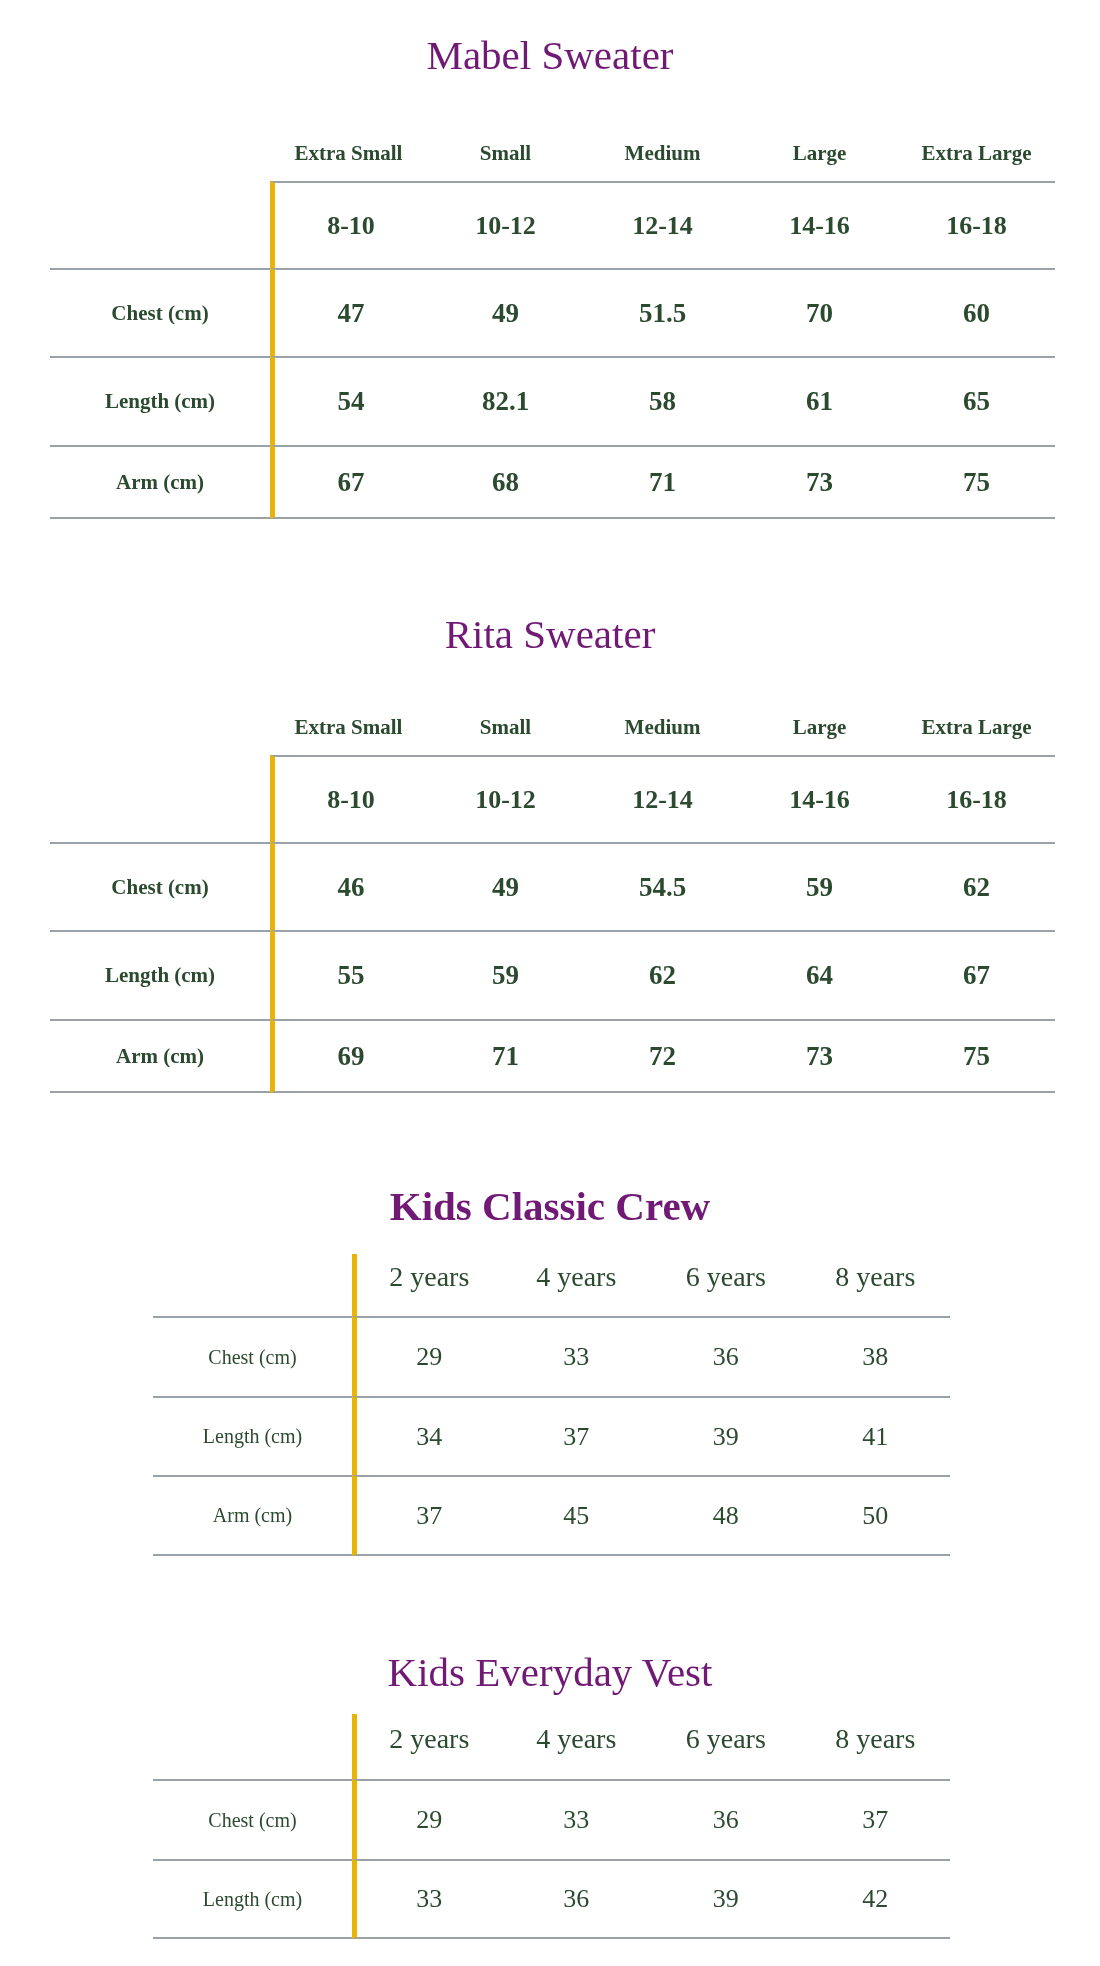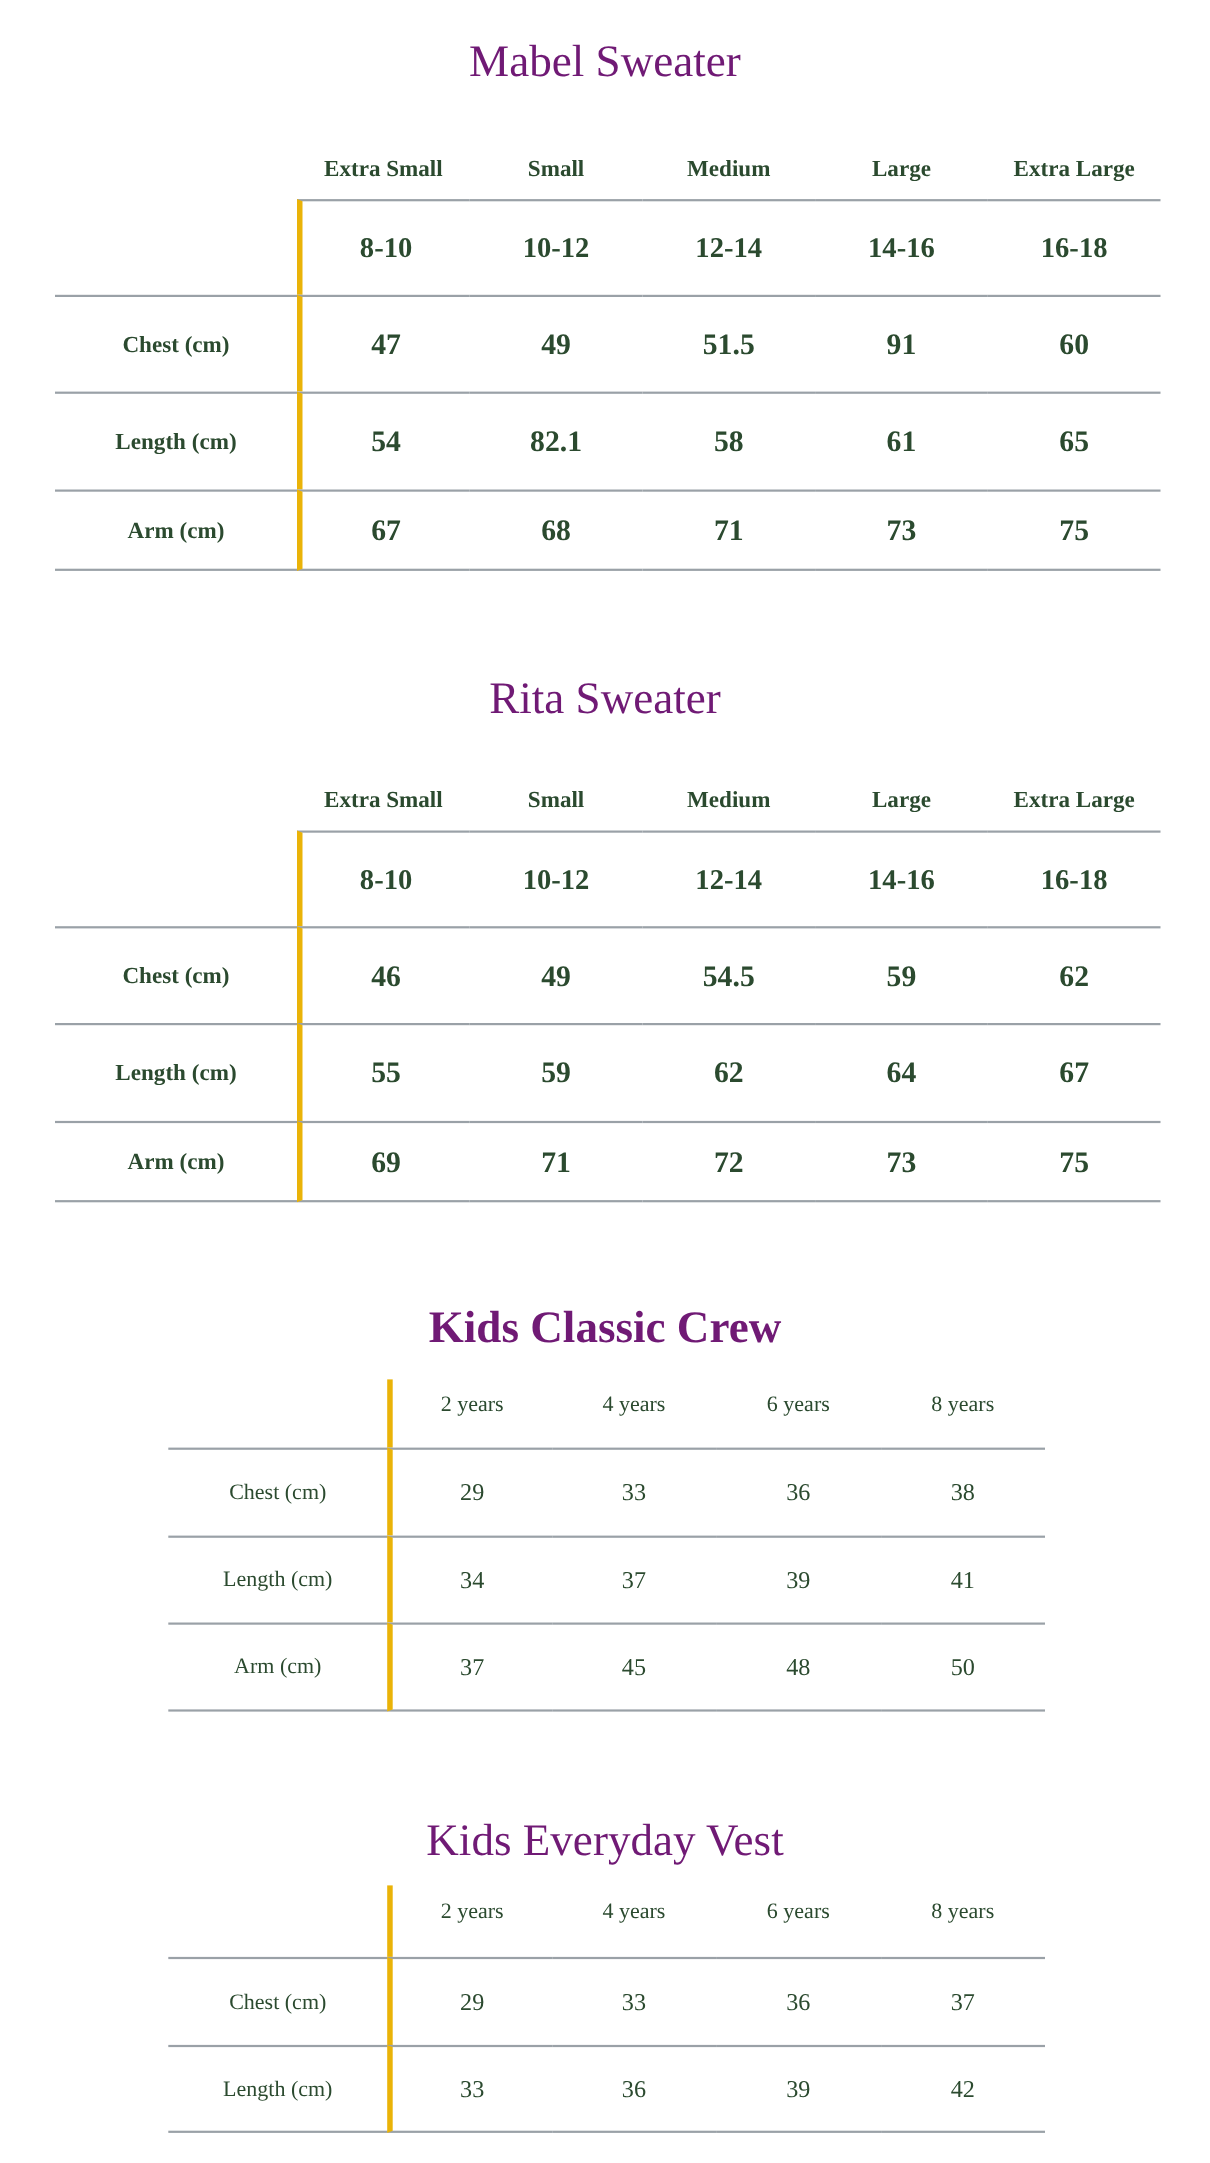--- a/index.html
+++ b/index.html
@@ -31,26 +31,26 @@
   .kd {
     display:grid;
     grid-template-columns:199px repeat(4,149.5px);
     margin-left:153px;
   }
   .kd.r3 { grid-template-rows:62px 80px 79px 81px; }
   .kd.r2 { grid-template-rows:65px 80px 80px; }
 
   .c { display:flex; align-items:center; justify-content:center; }
   .hdr { font-size:21px; align-items:flex-end; padding-bottom:15px; }
-  .kd .hdr { font-size:20px; align-items:center; padding-bottom:16px; }
+  .kd .hdr { font-size:28px; align-items:center; padding-bottom:16px; }
   .age { font-size:26px; }
   .rl  { font-size:21px; }
   .kd .rl { font-size:20px; }
   .val { font-size:27px; }
-  .kd .val { font-size:22px; }
+  .kd .val { font-size:26px; }
 
   .bt { border-top:2px solid #9aa1a7; }
   .bl { border-left:5px solid #eab308; }
   .bb { border-bottom:2px solid #9aa1a7; }
 </style>
 </head>
 <body>
 
 <section class="sec1">
   <h1 class="title">Mabel Sweater</h1>
@@ -66,21 +66,21 @@
     <div class="c age bt bl">8-10</div>
     <div class="c age bt">10-12</div>
     <div class="c age bt">12-14</div>
     <div class="c age bt">14-16</div>
     <div class="c age bt">16-18</div>
 
     <div class="c rl bt">Chest (cm)</div>
     <div class="c val bt bl">47</div>
     <div class="c val bt">49</div>
     <div class="c val bt">51.5</div>
-    <div class="c val bt">91</div>
+    <div class="c val bt">70</div>
     <div class="c val bt">60</div>
 
     <div class="c rl bt">Length (cm)</div>
     <div class="c val bt bl">54</div>
     <div class="c val bt">82.1</div>
     <div class="c val bt">58</div>
     <div class="c val bt">61</div>
     <div class="c val bt">65</div>
 
     <div class="c rl bt bb">Arm (cm)</div>

